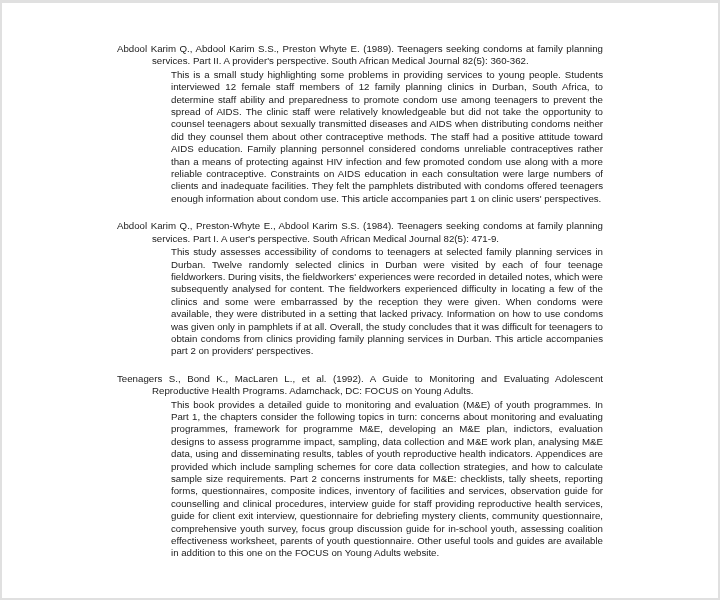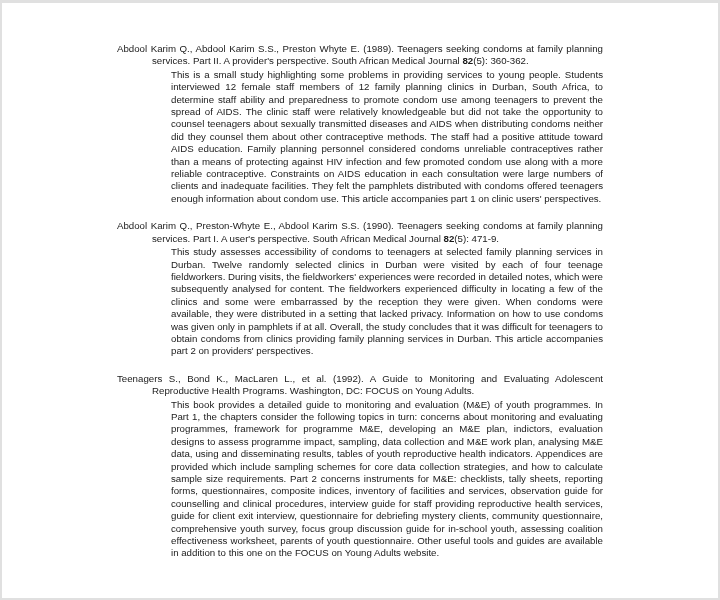--- a/index.html
+++ b/index.html
@@ -36,34 +36,34 @@
   .citation {
     padding-left: 35px;
     text-indent: -35px;
   }
   .annotation {
     margin-left: 54px;
     margin-top: 1px;
   }
   .seg-plain { }
   .seg-underline { }
-  .seg-bold { font-weight: bold; }
+  .seg-bold { font-weight: normal; }
   .seg-italic { }
 </style>
 </head>
 <body>
 
 <div class="page">
   <div class="entries">
       <article class="entry">
         <p class="citation"><span class="seg-plain">Abdool Karim Q., Abdool Karim S.S., Preston Whyte E. (1989). Teenagers seeking condoms at family planning services. Part II. A provider's perspective. </span><span class="seg-underline">South African Medical Journal</span><span class="seg-plain"> </span><span class="seg-bold">82</span><span class="seg-plain">(5): 360-362.</span></p>
         <p class="annotation">This is a small study highlighting some problems in providing services to young people. Students interviewed 12 female staff members of 12 family planning clinics in Durban, South Africa, to determine staff ability and preparedness to promote condom use among teenagers to prevent the spread of AIDS. The clinic staff were relatively knowledgeable but did not take the opportunity to counsel teenagers about sexually transmitted diseases and AIDS when distributing condoms neither did they counsel them about other contraceptive methods. The staff had a positive attitude toward AIDS education. Family planning personnel considered condoms unreliable contraceptives rather than a means of protecting against HIV infection and few promoted condom use along with a more reliable contraceptive. Constraints on AIDS education in each consultation were large numbers of clients and inadequate facilities. They felt the pamphlets distributed with condoms offered teenagers enough information about condom use. This article accompanies part 1 on clinic users' perspectives.</p>
       </article>
       <article class="entry">
-        <p class="citation"><span class="seg-plain">Abdool Karim Q., Preston-Whyte E., Abdool Karim S.S. (1990). Teenagers seeking condoms at family planning services. Part I. A user's perspective. </span><span class="seg-underline">South African Medical Journal</span><span class="seg-plain"> </span><span class="seg-bold">82</span><span class="seg-plain">(5): 471-9.</span></p>
+        <p class="citation"><span class="seg-plain">Abdool Karim Q., Preston-Whyte E., Abdool Karim S.S. (1984). Teenagers seeking condoms at family planning services. Part I. A user's perspective. </span><span class="seg-underline">South African Medical Journal</span><span class="seg-plain"> </span><span class="seg-bold">82</span><span class="seg-plain">(5): 471-9.</span></p>
         <p class="annotation">This study assesses accessibility of condoms to teenagers at selected family planning services in Durban. Twelve randomly selected clinics in Durban were visited by each of four teenage fieldworkers. During visits, the fieldworkers' experiences were recorded in detailed notes, which were subsequently analysed for content. The fieldworkers experienced difficulty in locating a few of the clinics and some were embarrassed by the reception they were given. When condoms were available, they were distributed in a setting that lacked privacy. Information on how to use condoms was given only in pamphlets if at all. Overall, the study concludes that it was difficult for teenagers to obtain condoms from clinics providing family planning services in Durban. This article accompanies part 2 on providers' perspectives.</p>
       </article>
       <article class="entry">
-        <p class="citation"><span class="seg-plain">Teenagers S., Bond K., MacLaren L., </span><span class="seg-italic">et al.</span><span class="seg-plain"> (1992). </span><span class="seg-underline">A Guide to Monitoring and Evaluating Adolescent Reproductive Health Programs</span><span class="seg-plain">. Washington, DC: FOCUS on Young Adults.</span></p>
+        <p class="citation"><span class="seg-plain">Teenagers S., Bond K., MacLaren L., </span><span class="seg-italic">et al.</span><span class="seg-plain"> (1992). </span><span class="seg-underline">A Guide to Monitoring and Evaluating Adolescent Reproductive Health Programs</span><span class="seg-plain">. Adamchack, DC: FOCUS on Young Adults.</span></p>
         <p class="annotation">This book provides a detailed guide to monitoring and evaluation (M&amp;E) of youth programmes. In Part 1, the chapters consider the following topics in turn: concerns about monitoring and evaluating programmes, framework for programme M&amp;E, developing an M&amp;E plan, indictors, evaluation designs to assess programme impact, sampling, data collection and M&amp;E work plan, analysing M&amp;E data, using and disseminating results, tables of youth reproductive health indicators. Appendices are provided which include sampling schemes for core data collection strategies, and how to calculate sample size requirements. Part 2 concerns instruments for M&amp;E: checklists, tally sheets, reporting forms, questionnaires, composite indices, inventory of facilities and services, observation guide for counselling and clinical procedures, interview guide for staff providing reproductive health services, guide for client exit interview, questionnaire for debriefing mystery clients, community questionnaire, comprehensive youth survey, focus group discussion guide for in-school youth, assessing coalition effectiveness worksheet, parents of youth questionnaire. Other useful tools and guides are available in addition to this one on the FOCUS on Young Adults website.</p>
       </article>
     </div>
 </div>
 
 </body></html>

